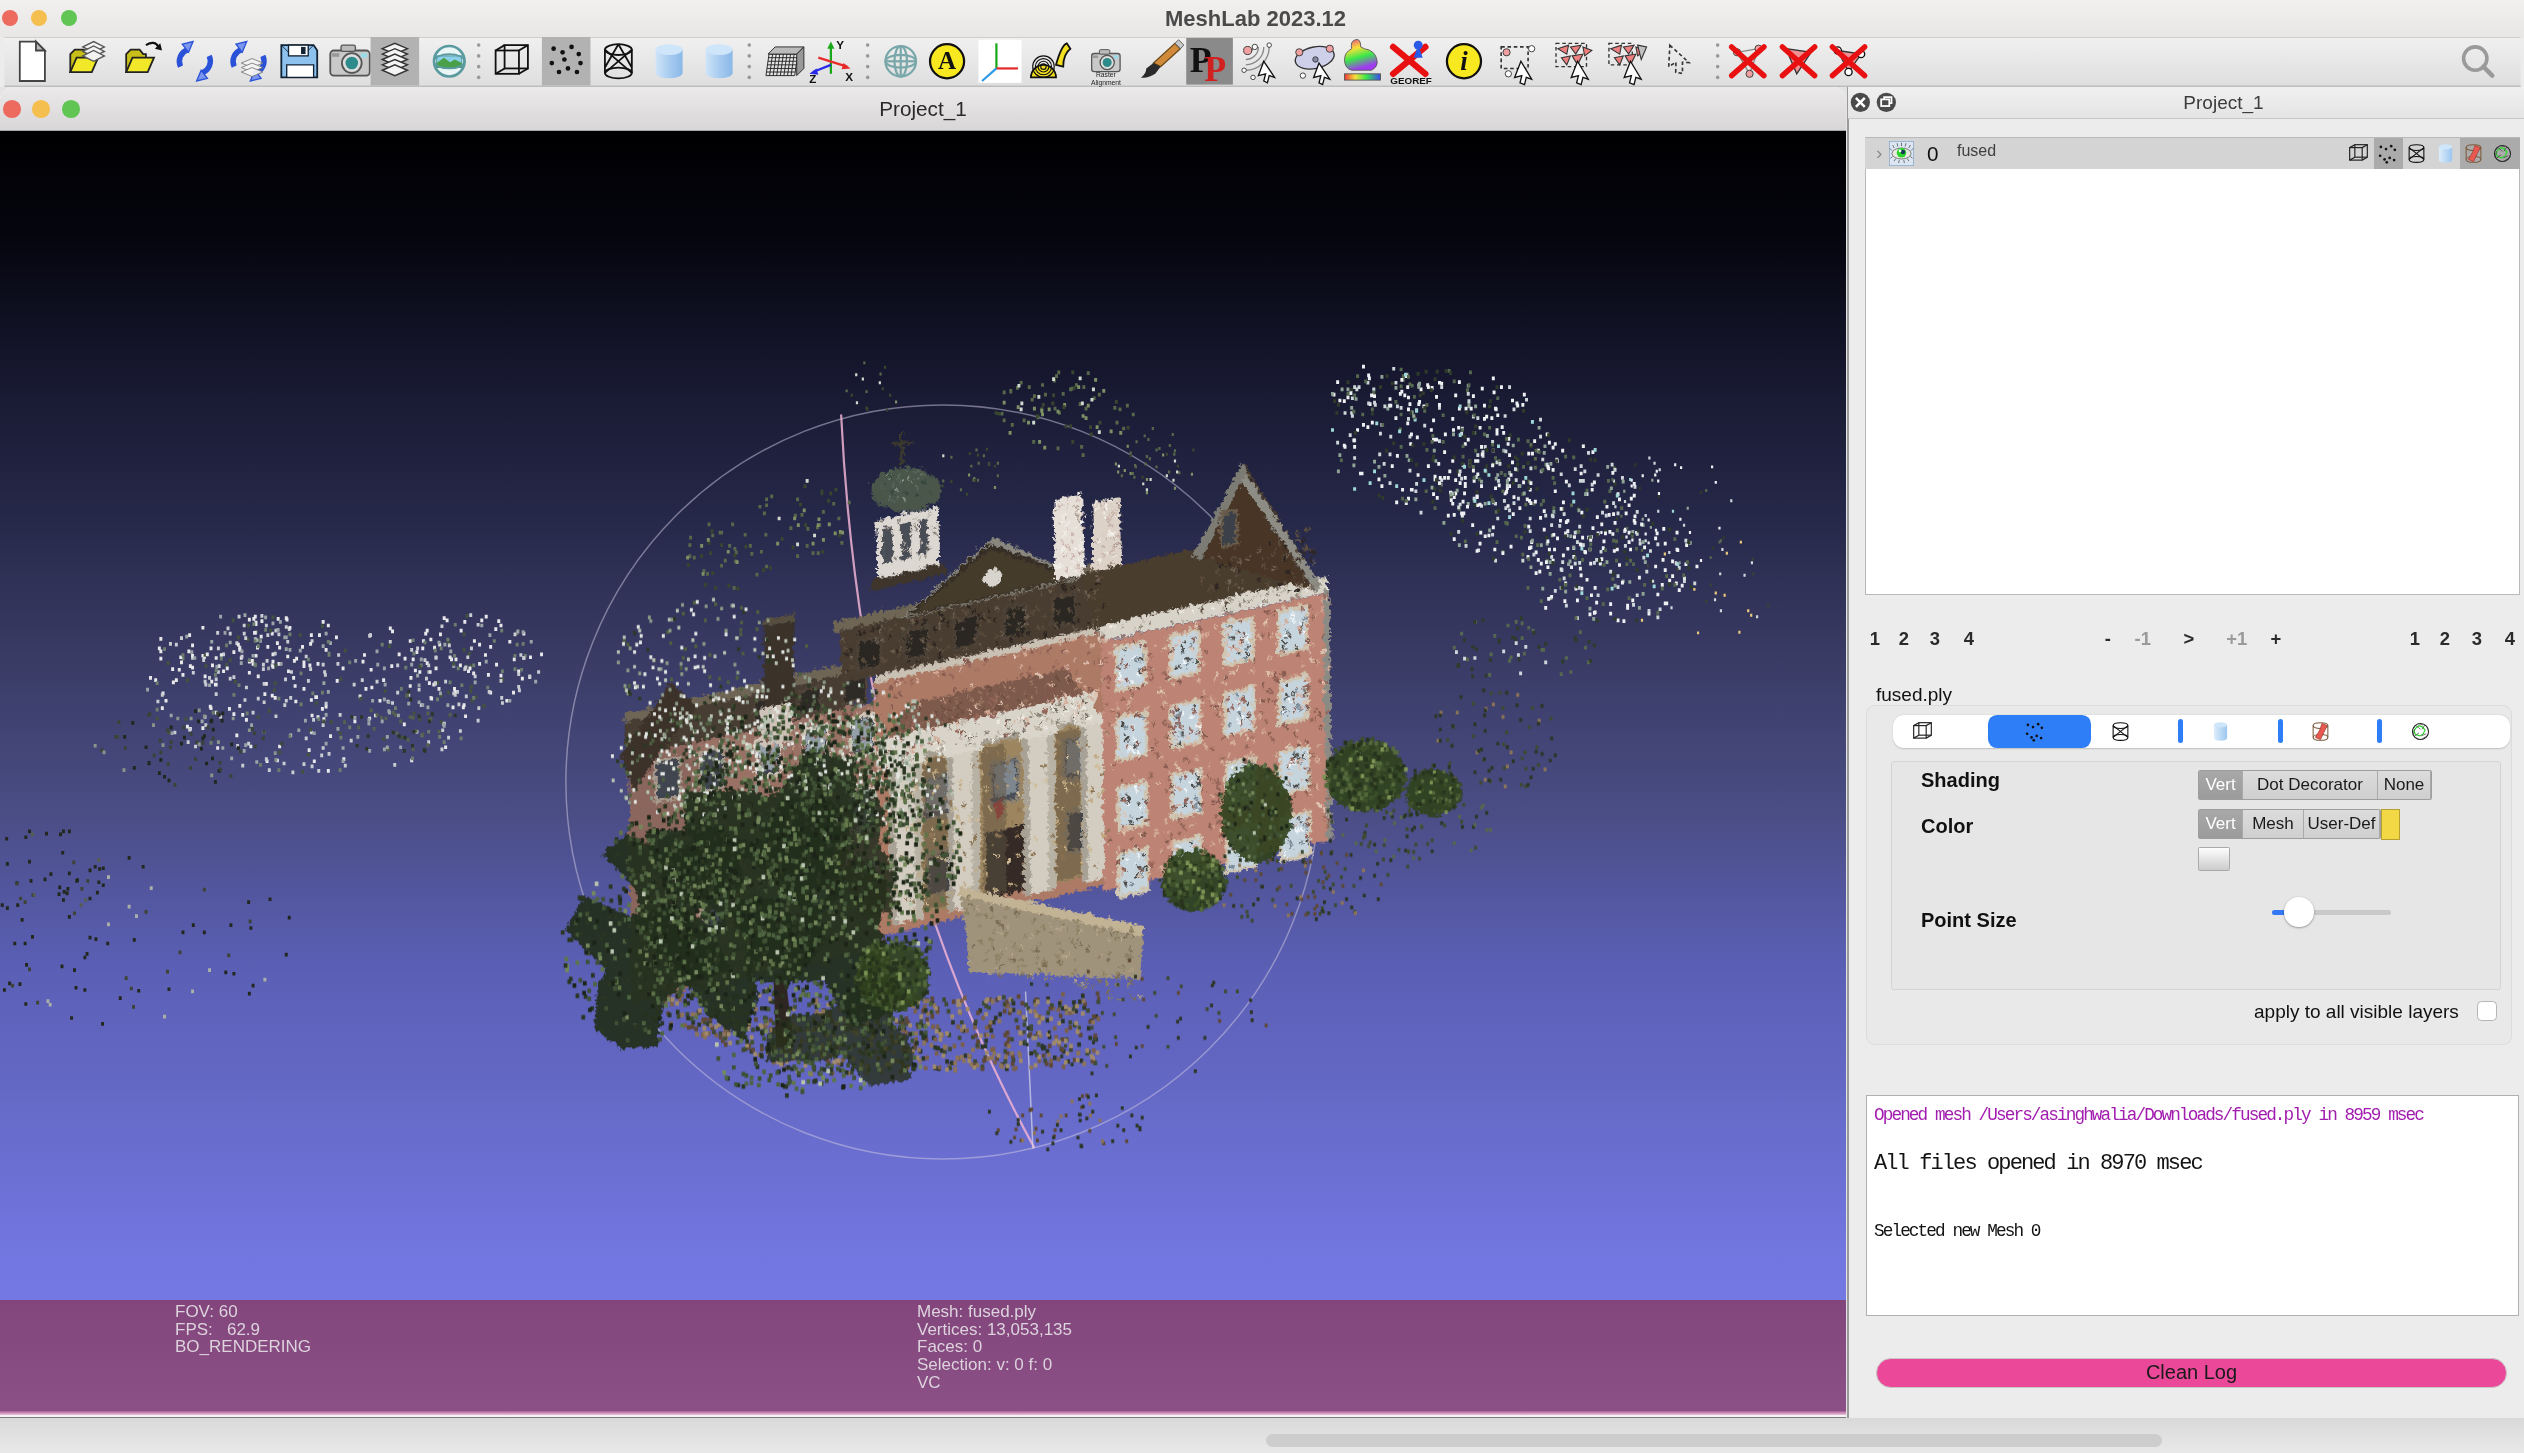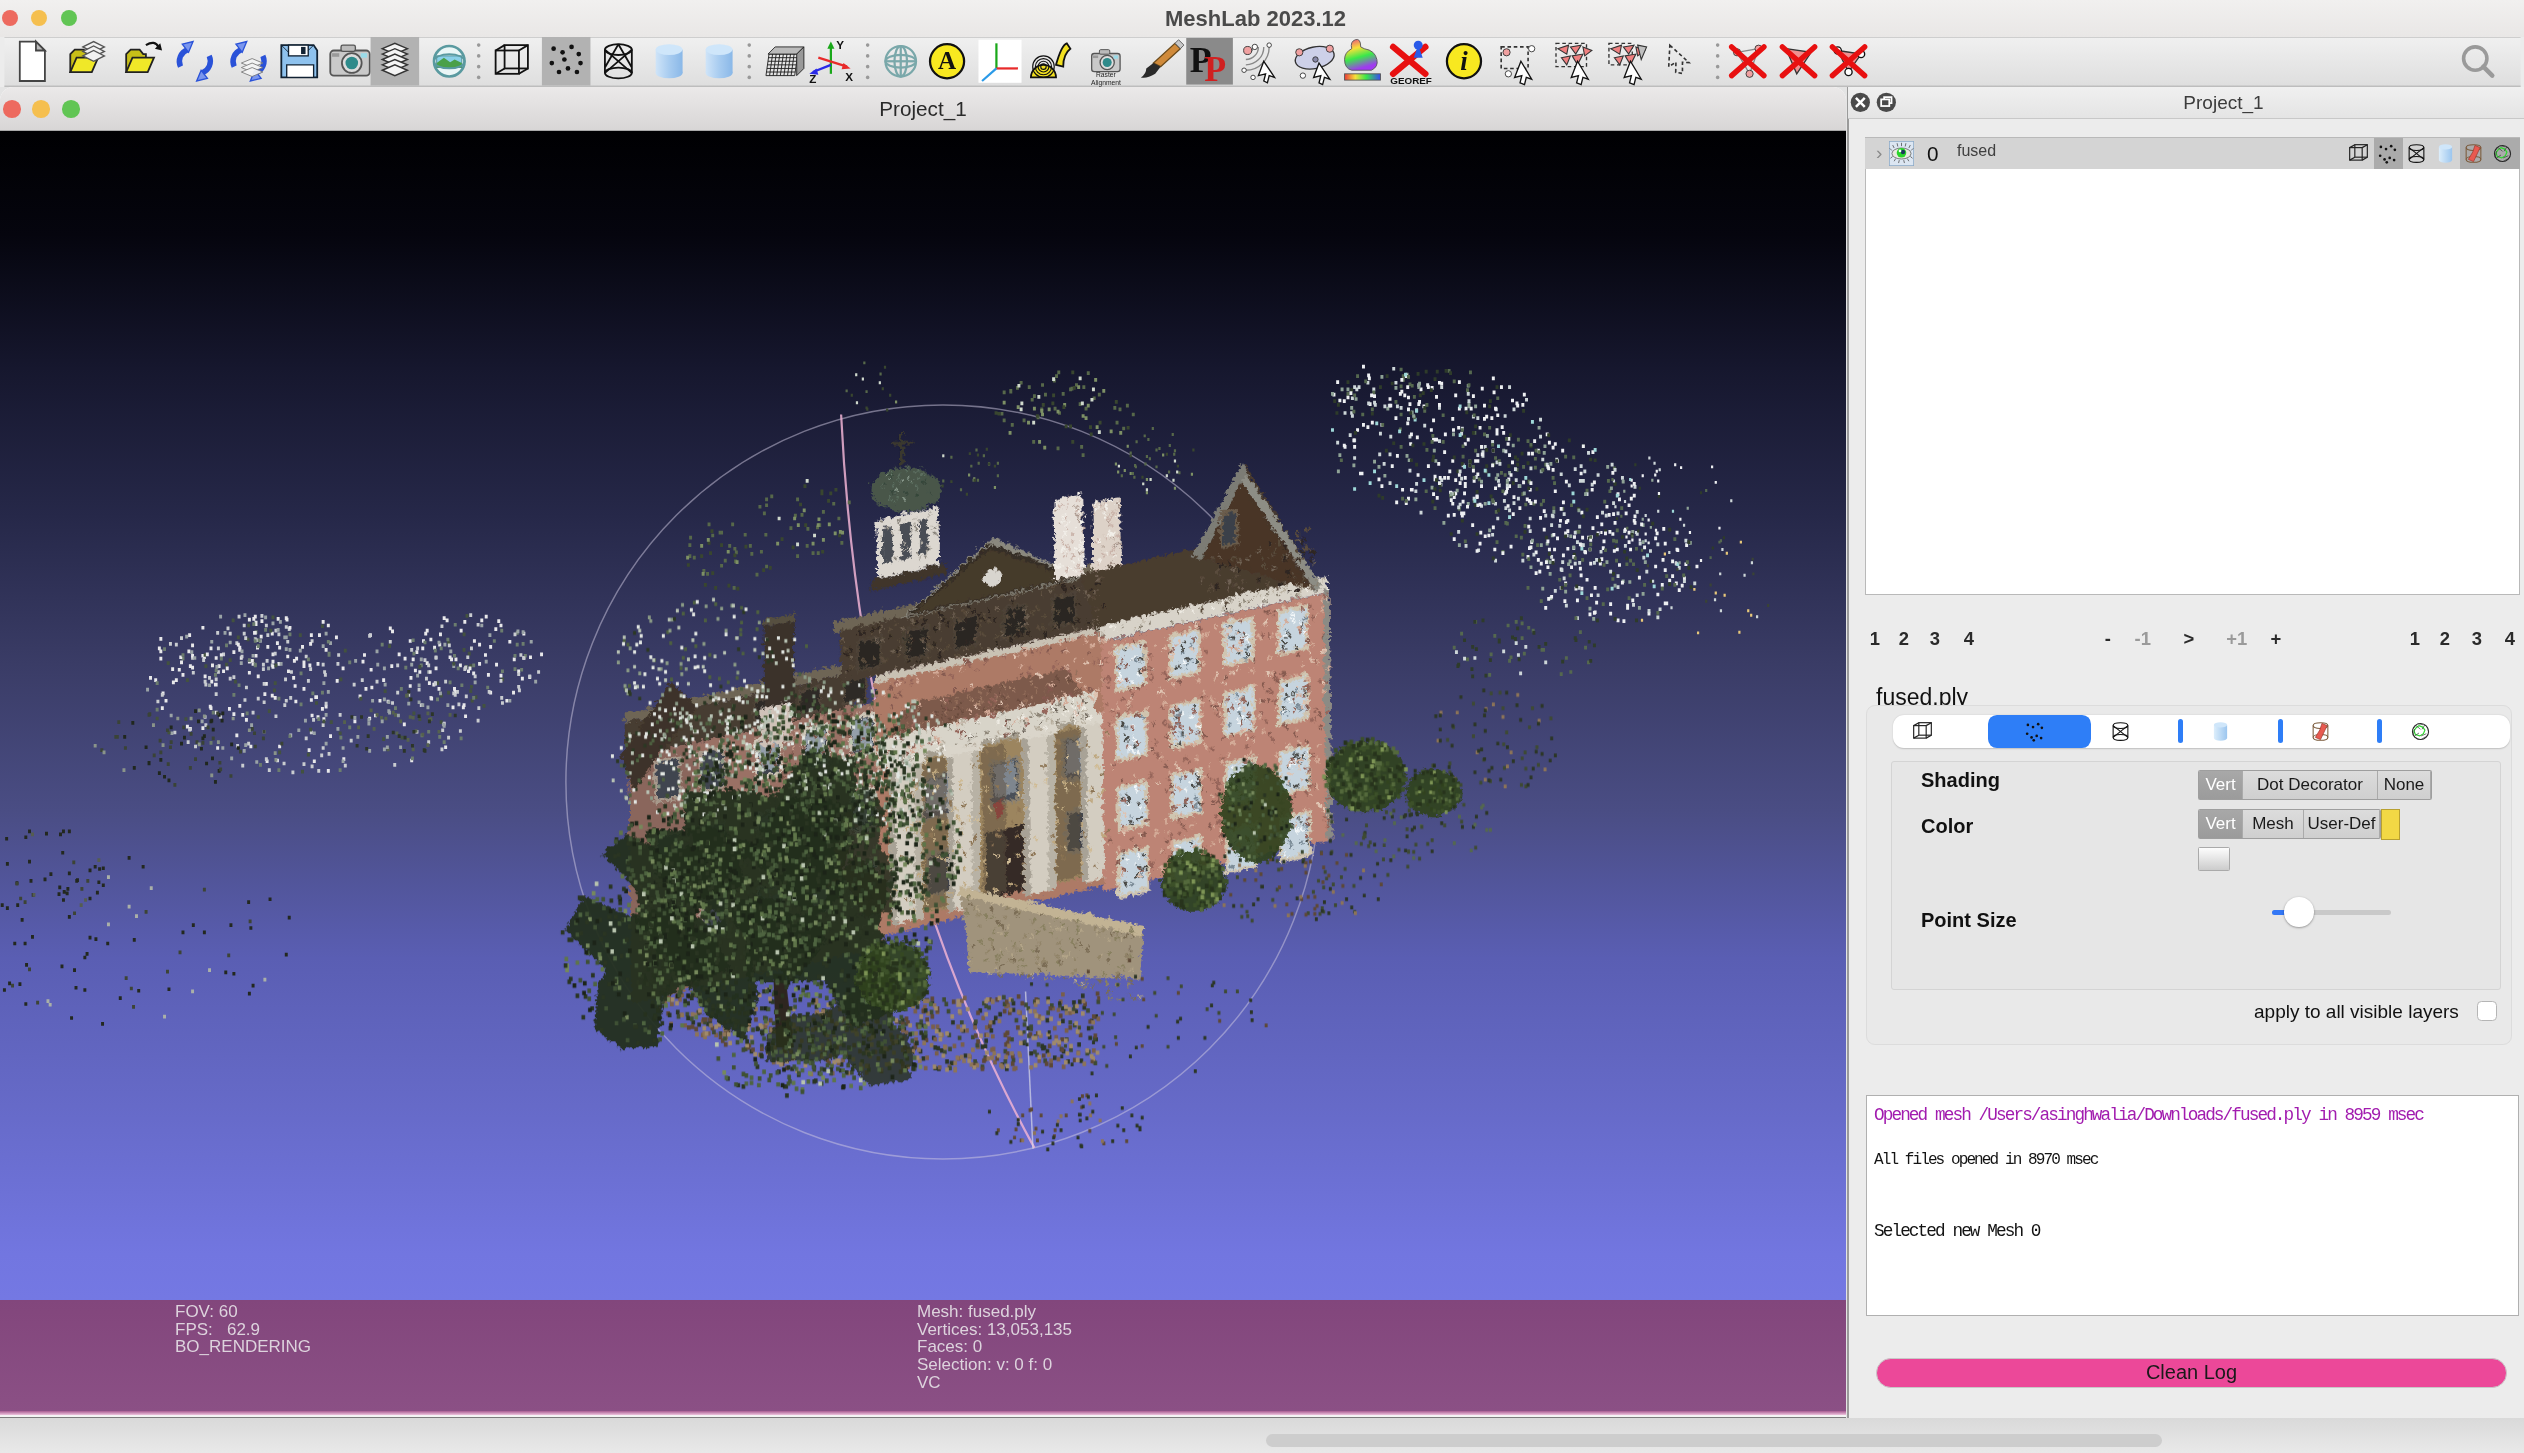--- a/index.html
+++ b/index.html
@@ -975,21 +975,21 @@
 <div style="position:absolute;left:1954px;top:628px;width:29.5px;text-align:center;font-size:18.4px;font-weight:bold;color:#2a2a2a">4</div>
 <div style="position:absolute;left:2093px;top:628px;width:29.5px;text-align:center;font-size:18.4px;font-weight:bold;color:#2a2a2a">-</div>
 <div style="position:absolute;left:2128px;top:628px;width:29.5px;text-align:center;font-size:18.4px;font-weight:bold;color:#9a9a9a">-1</div>
 <div style="position:absolute;left:2174px;top:628px;width:29.5px;text-align:center;font-size:18.4px;font-weight:bold;color:#2a2a2a">&gt;</div>
 <div style="position:absolute;left:2222px;top:628px;width:29.5px;text-align:center;font-size:18.4px;font-weight:bold;color:#9a9a9a">+1</div>
 <div style="position:absolute;left:2261px;top:628px;width:29.5px;text-align:center;font-size:18.4px;font-weight:bold;color:#2a2a2a">+</div>
 <div style="position:absolute;left:2400px;top:628px;width:29.5px;text-align:center;font-size:18.4px;font-weight:bold;color:#2a2a2a">1</div>
 <div style="position:absolute;left:2430px;top:628px;width:29.5px;text-align:center;font-size:18.4px;font-weight:bold;color:#2a2a2a">2</div>
 <div style="position:absolute;left:2462px;top:628px;width:29.5px;text-align:center;font-size:18.4px;font-weight:bold;color:#2a2a2a">3</div>
 <div style="position:absolute;left:2495px;top:628px;width:29.5px;text-align:center;font-size:18.4px;font-weight:bold;color:#2a2a2a">4</div>
-<div style="position:absolute;left:1876px;top:684px;font-size:23px;color:#111">fused.ply</div>
+<div style="position:absolute;left:1876px;top:684px;font-size:19px;color:#111">fused.ply</div>
 <div style="position:absolute;left:1866px;top:705px;width:646px;height:340px;background:#e9e9e9;border:0.7px solid #dcdcdc;border-radius:8.9px"></div>
 <div style="position:absolute;left:1893px;top:715px;width:617px;height:33px;background:#fff;border-radius:11px;box-shadow:0 0.7px 1.5px rgba(0,0,0,0.18)"></div>
 <div style="position:absolute;left:1988px;top:715px;width:103px;height:33px;background:#2e7ef7;border-radius:8.9px"></div>
 <svg style="position:absolute;left:1910px;top:719px" width="25" height="25" viewBox="0 0 34 34">
     <g transform="translate(17,17)">
       <g fill="none" stroke="#222" stroke-width="1.6">
         <rect x="-12" y="-8" width="17" height="17"></rect>
         <rect x="-5" y="-12" width="17" height="17"></rect>
         <path d="M-12,-8 l7,-4 M5,-8 l7,-4 M-12,9 l7,-4 M5,9 l7,-4"></path>
       </g>
@@ -1068,17 +1068,17 @@
 <div style="position:absolute;left:2381px;top:809px;width:19px;height:31px;background:#f2d845;border:0.7px solid #b8a030"></div>
 <div style="position:absolute;left:2198px;top:847px;width:32px;height:23.6px;background:linear-gradient(#fdfdfd,#cccccc);border:0.7px solid #aaa;border-radius:1.5px"></div>
 <div style="position:absolute;left:1921px;top:909px;font-size:20px;font-weight:bold;color:#111">Point Size</div>
 <div style="position:absolute;left:2272px;top:910px;width:119px;height:5.2px;background:#c9c9c9;border-radius:3px"></div>
 <div style="position:absolute;left:2272px;top:910px;width:26.6px;height:5.2px;background:#3478f6;border-radius:3px"></div>
 <div style="position:absolute;left:2284px;top:897px;width:29.5px;height:29.5px;background:#fff;border-radius:50%;box-shadow:0 0.7px 2.2px rgba(0,0,0,0.4)"></div>
 <div style="position:absolute;left:2254px;top:1001px;font-size:19px;color:#111">apply to all visible layers</div>
 <div style="position:absolute;left:2477px;top:1001px;width:20px;height:20px;background:#fff;border:0.7px solid #b5b5b5;border-radius:4.4px"></div>
 <div style="position:absolute;left:1866px;top:1095px;width:653px;height:221px;background:#fff;border:0.7px solid #b0b0b0"></div>
 <div style="position:absolute;left:1874px;top:1105px;font-family:'Liberation Mono',monospace;font-size:17.7px;letter-spacing:-1.9px;color:#a21caf;white-space:pre">Opened mesh /Users/asinghwalia/Downloads/fused.ply in 8959 msec</div>
-<div style="position:absolute;left:1874px;top:1151px;font-family:'Liberation Mono',monospace;font-size:16px;letter-spacing:-1.9px;color:#141414;white-space:pre">All files opened in 8970 msec</div>
+<div style="position:absolute;left:1874px;top:1151px;font-family:'Liberation Mono',monospace;font-size:22px;letter-spacing:-1.9px;color:#141414;white-space:pre">All files opened in 8970 msec</div>
 <div style="position:absolute;left:1874px;top:1221px;font-family:'Liberation Mono',monospace;font-size:17.7px;letter-spacing:-1.9px;color:#141414;white-space:pre">Selected new Mesh 0</div>
 <div style="position:absolute;left:1876px;top:1358px;width:631px;height:29.5px;background:#ec4899;border:0.7px solid #c8c8c8;border-radius:14.8px;display:flex;align-items:center;justify-content:center;font-size:20px;color:#1a1a1a">Clean Log</div>
 <div style="position:absolute;left:0;top:1418px;width:2525px;height:35px;background:linear-gradient(#d9d9d9,#e9e9e9)"></div>
 <div style="position:absolute;left:1266px;top:1434px;width:896px;height:13.3px;background:#cdcdcd;border-radius:6.6px"></div>
 
 </body></html>

